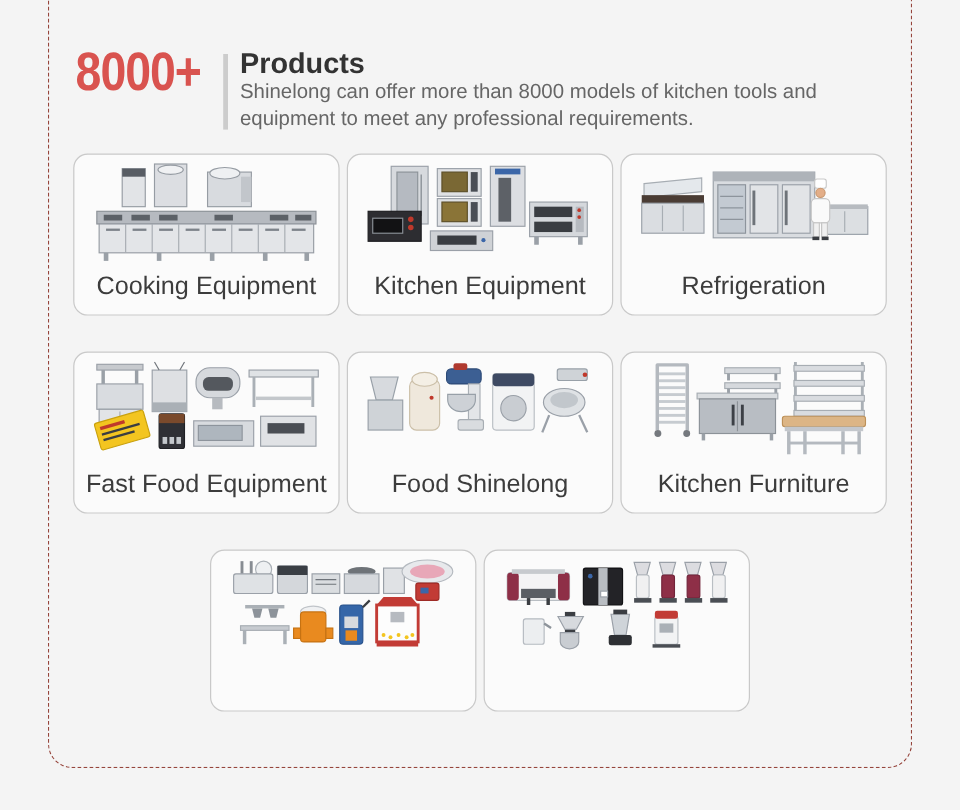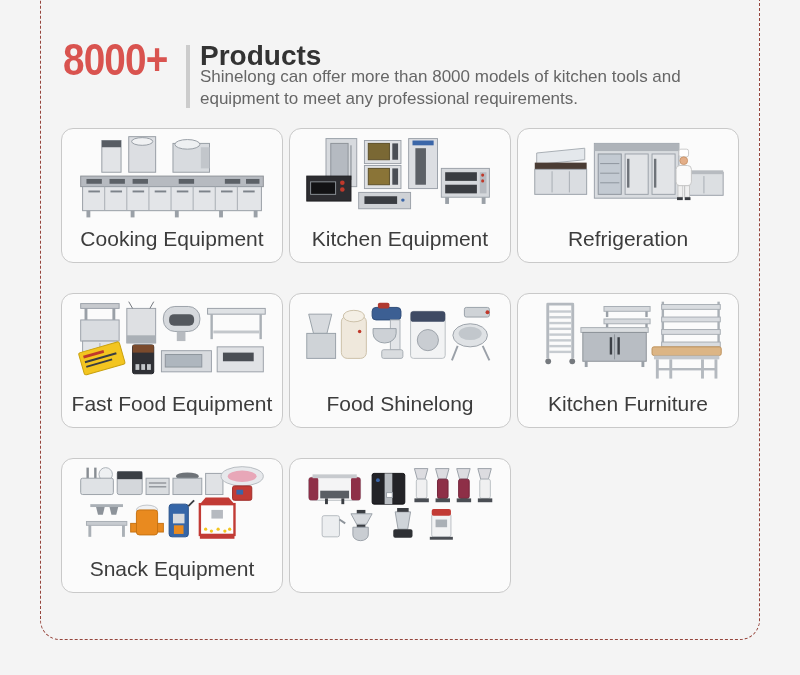--- a/index.html
+++ b/index.html
@@ -18,29 +18,29 @@
     position:absolute;left:63px;top:34px;
     font-size:45px;font-weight:bold;color:#d9534f;
     letter-spacing:-1px;transform:scaleX(0.86);transform-origin:left top;
     white-space:nowrap;
   }
   .divider{
     position:absolute;left:186px;top:45px;width:4px;height:63px;background:#cccccc;
   }
   .hdr-title{
     position:absolute;left:200px;top:40px;
-    font-size:28px;font-weight:bold;color:#333333;
+    font-size:24px;font-weight:bold;color:#333333;
   }
   .hdr-desc{
     position:absolute;left:200px;top:66px;width:516px;
     font-size:17px;color:#666666;line-height:22px;
   }
   .grid{
     position:absolute;left:61px;top:128px;width:678px;
-    display:flex;flex-wrap:wrap;justify-content:flex-start;
+    display:flex;flex-wrap:wrap;justify-content:center;
     column-gap:6px;row-gap:30px;
   }
   .card{
     width:222px;height:135px;box-sizing:border-box;
     background:#fbfbfb;border:1px solid #c9c9c9;border-radius:12px;
     display:flex;flex-direction:column;align-items:center;
     cursor:pointer;
   }
   .card svg{width:198px;height:92px;margin-top:3px;}
   .card-label{
@@ -333,21 +333,20 @@
       <rect x="144" y="48" width="12" height="9" fill="#b6bac0"></rect>
       <g fill="#f3c520">
         <circle cx="138" cy="68" r="1.7"></circle>
           <circle cx="144" cy="70" r="1.7"></circle>
           <circle cx="151" cy="68" r="1.7"></circle>
         <circle cx="158" cy="70" r="1.7"></circle>
           <circle cx="163" cy="68" r="1.7"></circle>
       </g>
       <rect x="132" y="74" width="36" height="4" fill="#c23b35"></rect>
     </svg>
-    <div class="card-label">Snack Equipment</div>
   </div>
 
   <div class="card">
     <svg viewBox="0 0 206 92">
       <rect x="8" y="14" width="54" height="24" rx="3" fill="#f4f4f5" stroke="#b9bec3"></rect>
       <rect x="8" y="14" width="10" height="24" rx="3" fill="#8e2f47"></rect>
       <rect x="52" y="14" width="10" height="24" rx="3" fill="#8e2f47"></rect>
       <rect x="20" y="28" width="30" height="8" fill="#5a5e64"></rect>
       <rect x="12" y="11" width="46" height="4" fill="#c7cace"></rect>
       <rect x="25" y="36" width="3" height="6" fill="#3a3d42"></rect>

